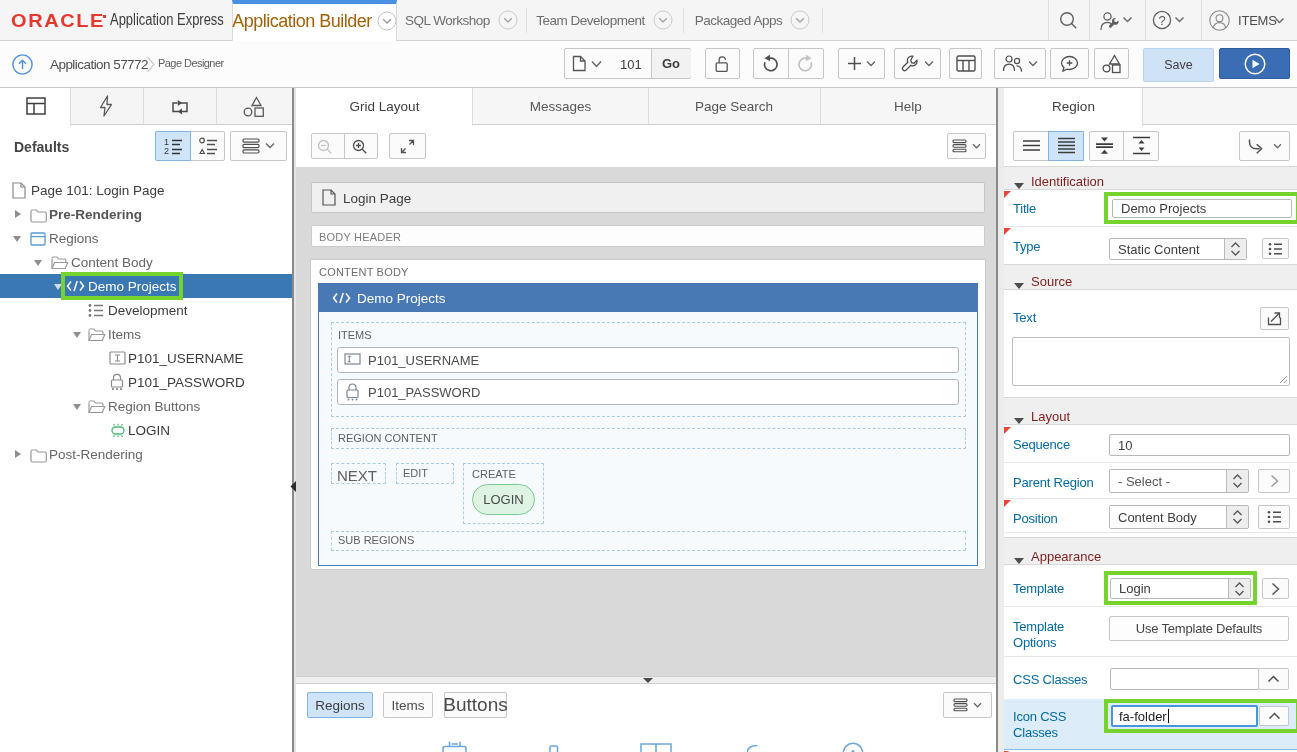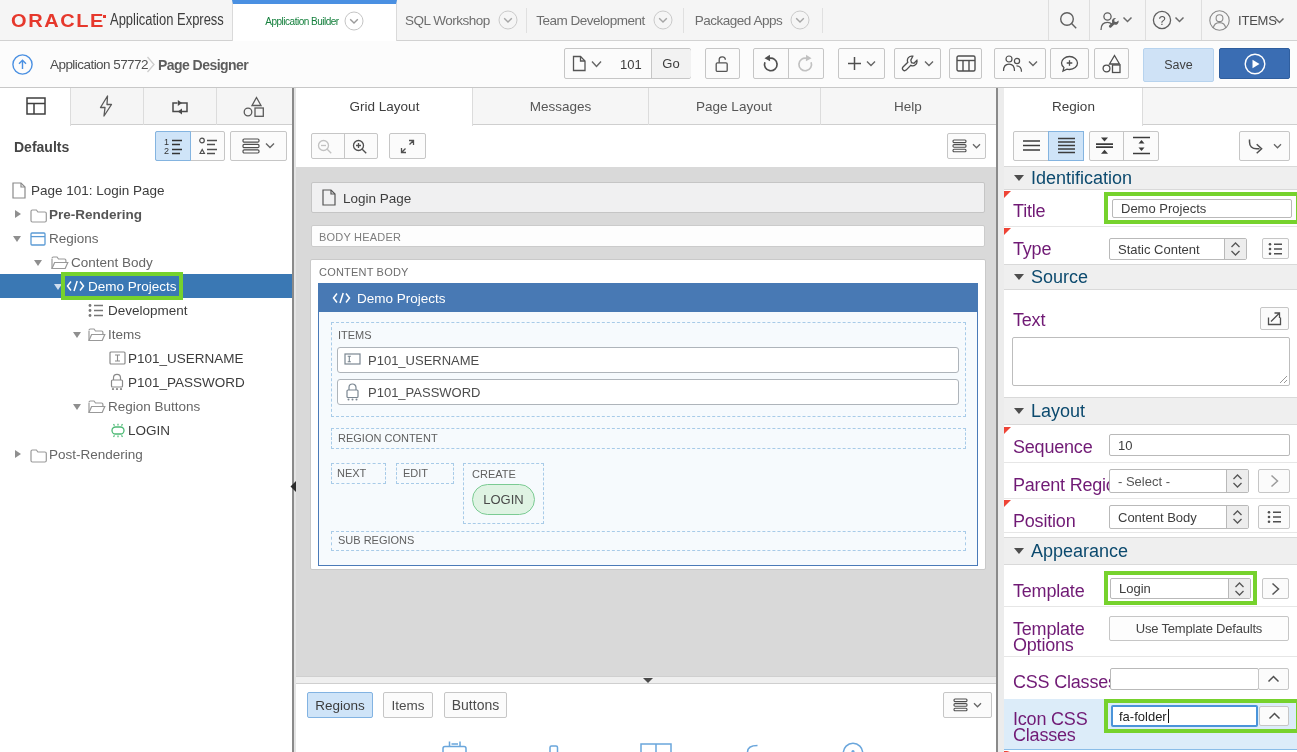--- a/index.html
+++ b/index.html
@@ -3,36 +3,36 @@
 <meta charset="utf-8">
 <style>
 html,body{margin:0;padding:0}
 body{width:1297px;height:752px;position:relative;overflow:hidden;background:#fff;
  font-family:"Liberation Sans", sans-serif;-webkit-font-smoothing:antialiased}
 .b{position:absolute;box-sizing:border-box}
 .btn{position:absolute;box-sizing:border-box;border:1px solid #c6c6c6;background:#fbfbfb;border-radius:2px;display:flex;align-items:center;justify-content:center}
 .tx{position:absolute;white-space:nowrap}
 .vc{display:flex;align-items:center}
 svg{display:block}
-.band{position:absolute;box-sizing:border-box;background:#efefef;border-top:1px solid #d9d9d9;border-bottom:1px solid #d9d9d9;display:flex;align-items:center;color:#0c4a6e;font-size:18px}
+.band{position:absolute;box-sizing:border-box;background:#efefef;border-top:1px solid #d9d9d9;border-bottom:1px solid #d9d9d9;display:flex;align-items:flex-end;color:#7f1d1d;font-size:13px}
 .band .tri{width:0;height:0;border-left:5px solid transparent;border-right:5px solid transparent;border-top:6px solid #4d4d4d;margin:0 7px 0 10px}
 .rtri{position:absolute;width:0;height:0;border-top:7px solid #ee4335;border-right:7px solid transparent}
 .dash{position:absolute;box-sizing:border-box;border:1px dashed #a8cbe8;color:#606060;font-size:11px}
 .inp{position:absolute;box-sizing:border-box;border:1px solid #b9b9b9;background:#fff;border-radius:2px;font-size:13px;color:#3d3d3d;display:flex;align-items:center}
-.lab{position:absolute;font-size:18px;color:#701a75;white-space:nowrap;letter-spacing:-0.2px}
+.lab{position:absolute;font-size:13px;color:#0369a1;white-space:nowrap;letter-spacing:-0.2px}
 </style>
 </head>
 <body>
 
 <div class="b" id="hdr" style="left:0;top:0;width:1297px;height:41px;background:#f5f5f5;border-bottom:1px solid #d2d2d2"></div>
 <div class="tx" style="left:11px;top:10px;font-size:20px;font-weight:bold;color:#e6382c;letter-spacing:1.6px;transform:scaleY(0.92)">ORACLE</div>
 <div class="b" style="left:103px;top:15px;width:3px;height:3px;background:#e6382c"></div>
 <div class="tx" style="left:110px;top:11px;font-size:16px;color:#3d3d3d;transform:scaleX(0.81);transform-origin:left center">Application Express</div>
 <div class="b" style="left:232px;top:0;width:165px;height:41px;background:#fff;border-left:1px solid #dadada;border-right:1px solid #dadada;border-top:4px solid #4a90e2"></div>
-<div class="tx vc" style="left:232px;top:2px;width:165px;height:38px;justify-content:center;font-size:10px;color:#15803d;letter-spacing:-0.5px">Application Builder<span style="width:5px"></span><svg width="20" height="20" viewBox="0 0 20 20">
+<div class="tx vc" style="left:232px;top:2px;width:165px;height:38px;justify-content:center;font-size:18px;color:#a16207;letter-spacing:-0.5px">Application Builder<span style="width:5px"></span><svg width="20" height="20" viewBox="0 0 20 20">
       <circle cx="10" cy="10" r="9" fill="none" stroke="#c5c5c5"></circle>
       <path d="M6.2 8.3l3.8 3.8 3.8-3.8" stroke="#9a9a9a" fill="none" stroke-width="1.4"></path>
     </svg></div>
 <div class="tx vc" style="left:397px;top:0;width:129px;height:40px;justify-content:center;font-size:13.5px;color:#6e6e6e;letter-spacing:-0.5px">SQL Workshop<span style="width:8px"></span><svg width="20" height="20" viewBox="0 0 20 20">
       <circle cx="10" cy="10" r="9" fill="none" stroke="#cacaca"></circle>
       <path d="M6.2 8.3l3.8 3.8 3.8-3.8" stroke="#a5a5a5" fill="none" stroke-width="1.4"></path>
     </svg></div>
 <div class="b" style="left:526px;top:8px;width:1px;height:25px;background:#e0e0e0"></div>
 <div class="tx vc" style="left:526px;top:0;width:157px;height:40px;justify-content:center;font-size:13.5px;color:#6e6e6e;letter-spacing:-0.5px">Team Development<span style="width:8px"></span><svg width="20" height="20" viewBox="0 0 20 20">
       <circle cx="10" cy="10" r="9" fill="none" stroke="#cacaca"></circle>
@@ -99,38 +99,38 @@
       <circle cx="10.5" cy="10.5" r="9.6" fill="none" stroke="#4a90e2" stroke-width="1.4"></circle>
       <path d="M10.5 15V6.5M7 9.7l3.5-3.5 3.5 3.5" fill="none" stroke="#4a90e2" stroke-width="1.4"></path>
     </svg>
   </div>
 <div class="tx" style="left:50px;top:57px;font-size:13.5px;color:#4f4f4f;letter-spacing:-0.55px">Application 57772</div>
 <div class="b" style="left:146px;top:56px">
     <svg width="10" height="17" viewBox="0 0 10 17">
       <path d="M1.5 1l6.5 7.5L1.5 16" fill="none" stroke="#cccccc" stroke-width="1.3"></path>
     </svg>
   </div>
-<div class="tx" style="left:158px;top:57px;font-size:14px;font-weight:bold;color:#5d5d5d;letter-spacing:-0.55px">Page Designer</div>
+<div class="tx" style="left:158px;top:57px;font-size:11px;font-weight:normal;color:#5d5d5d;letter-spacing:-0.55px">Page Designer</div>
 
 <div class="btn" style="left:564px;top:48px;width:127px;height:31px;padding:0"></div>
 <div class="b" style="left:651px;top:49px;width:40px;height:29px;background:#f2f2f2;border-radius:0 2px 2px 0"></div>
 <div class="b" style="left:651px;top:48px;width:1px;height:31px;background:#c6c6c6"></div>
 <div class="b" style="left:572px;top:55px">
     <svg width="15" height="17" viewBox="0 0 15 17">
       <path d="M1.5 1.5h7l4.5 4.5v9.5h-11.5z" fill="none" stroke="#555" stroke-width="1.3"></path>
       <path d="M8.5 1.5v4.5h4.5" fill="none" stroke="#555" stroke-width="1.3"></path>
     </svg>
   </div>
 <div class="b" style="left:591px;top:60px">
     <svg width="11" height="9" viewBox="0 0 11 9">
       <path d="M1 1.5l4.5 5 4.5-5" fill="none" stroke="#666" stroke-width="1.4"></path>
     </svg>
   </div>
 <div class="tx" style="left:620px;top:57px;font-size:13px;color:#3d3d3d">101</div>
-<div class="tx vc" style="left:651px;top:48px;width:40px;height:31px;justify-content:center;font-size:13px;font-weight:normal;color:#3d3d3d">Go</div>
+<div class="tx vc" style="left:651px;top:48px;width:40px;height:31px;justify-content:center;font-size:13px;font-weight:bold;color:#3d3d3d">Go</div>
 
 <div class="btn" style="left:705px;top:48px;width:35px;height:31px">
     <svg width="17" height="18" viewBox="0 0 17 18">
       <rect x="2.2" y="7.8" width="11" height="8.6" rx="1.2" fill="none" stroke="#555" stroke-width="1.3"></rect>
       <path d="M5.2 7.8V5.1a3.1 3.1 0 0 1 6.2-.4" fill="none" stroke="#555" stroke-width="1.3"></path>
     </svg>
   </div>
 
 <div class="btn" style="left:753px;top:48px;width:71px;height:31px"></div>
 <div class="b" style="left:788px;top:48px;width:1px;height:31px;background:#c6c6c6"></div>
@@ -386,21 +386,21 @@
 <div class="b" style="left:61px;top:272px;width:122px;height:28px;border:4px solid #76d22d;box-sizing:border-box"></div>
 
 <div class="b" style="left:292px;top:88px;width:2px;height:664px;background:#8a8a8a"></div>
 <div class="b" style="left:294px;top:88px;width:2px;height:664px;background:#e4e4e4"></div>
 
 <div class="b" style="left:296px;top:88px;width:700px;height:664px;background:#fff"></div>
 <div class="b" style="left:296px;top:88px;width:700px;height:37px;background:#f6f6f6;border-bottom:1px solid #cfcfcf"></div>
 <div class="b" style="left:296px;top:88px;width:177px;height:38px;background:#fff;border-right:1px solid #dcdcdc"></div>
 <div class="tx vc" style="left:296px;top:88px;width:177px;height:37px;justify-content:center;font-size:13.5px;color:#3f3f3f">Grid Layout</div>
 <div class="tx vc" style="left:473px;top:88px;width:175px;height:37px;justify-content:center;font-size:13.5px;color:#565656">Messages</div>
-<div class="tx vc" style="left:648px;top:88px;width:172px;height:37px;justify-content:center;font-size:13.5px;color:#565656">Page Layout</div>
+<div class="tx vc" style="left:648px;top:88px;width:172px;height:37px;justify-content:center;font-size:13.5px;color:#565656">Page Search</div>
 <div class="tx vc" style="left:820px;top:88px;width:176px;height:37px;justify-content:center;font-size:13.5px;color:#565656">Help</div>
 <div class="b" style="left:648px;top:88px;width:1px;height:37px;background:#dcdcdc"></div>
 <div class="b" style="left:820px;top:88px;width:1px;height:37px;background:#dcdcdc"></div>
 
 <div class="btn" style="left:311px;top:133px;width:67px;height:26px;padding:0"></div>
 <div class="b" style="left:344px;top:133px;width:1px;height:26px;background:#c6c6c6"></div>
 <div class="b" style="left:317px;top:139px">
     <svg width="16" height="16" viewBox="0 0 16 16">
       <circle cx="6.5" cy="6.5" r="5" fill="none" stroke="#c2c2c2" stroke-width="1.3"></circle>
       <path d="M10.2 10.2l4 4" stroke="#c2c2c2" stroke-width="1.3"></path>
@@ -469,38 +469,38 @@
       <rect x="2" y="8" width="11" height="7.5" rx="1" fill="none" stroke="#7a8691" stroke-width="1.2"></rect>
       <circle cx="3.5" cy="17.6" r="1" fill="#7a8691"></circle>
       <circle cx="7.5" cy="17.6" r="1" fill="#7a8691"></circle>
       <circle cx="11.5" cy="17.6" r="1" fill="#7a8691"></circle>
     </svg>
   </div>
 <div class="tx" style="left:368px;top:385px;font-size:13px;color:#4c4c4c">P101_PASSWORD</div>
 <div class="dash" style="left:331px;top:428px;width:635px;height:21px"></div>
 <div class="tx" style="left:338px;top:432px;font-size:11px;color:#606060">REGION CONTENT</div>
 <div class="dash" style="left:331px;top:463px;width:55px;height:21px"></div>
-<div class="tx" style="left:337px;top:467px;font-size:11px;color:#606060">NEXT</div>
+<div class="tx" style="left:337px;top:467px;font-size:15px;color:#606060">NEXT</div>
 <div class="dash" style="left:396px;top:463px;width:58px;height:21px"></div>
 <div class="tx" style="left:403px;top:467px;font-size:11px;color:#606060">EDIT</div>
 <div class="dash" style="left:463px;top:463px;width:81px;height:61px"></div>
 <div class="tx" style="left:472px;top:468px;font-size:11px;color:#606060">CREATE</div>
 <div class="b" style="left:472px;top:484px;width:63px;height:31px;background:#dff3e3;border:1.5px solid #7bcb93;border-radius:16px;display:flex;align-items:center;justify-content:center;font-size:13px;color:#4a4a4a">LOGIN</div>
 <div class="dash" style="left:331px;top:531px;width:635px;height:20px"></div>
 <div class="tx" style="left:338px;top:534px;font-size:11px;color:#606060">SUB REGIONS</div>
 
 <div class="b" style="left:296px;top:676px;width:700px;height:8px;background:#efefef;border-top:1px solid #cfcfcf;border-bottom:1px solid #cfcfcf;box-sizing:border-box"></div>
 <div class="b" style="left:643px;top:678px">
     <svg width="10" height="5" viewBox="0 0 10 5">
       <path d="M0 0h10L5 5z" fill="#4a4a4a"></path>
     </svg>
   </div>
 <div class="btn" style="left:307px;top:692px;width:66px;height:26px;background:#cfe4f8;border-color:#82b3e2;font-size:13.5px;color:#3c3c3c">Regions</div>
 <div class="btn" style="left:383px;top:692px;width:50px;height:26px;font-size:13.5px;color:#4c4c4c">Items</div>
-<div class="btn" style="left:444px;top:692px;width:63px;height:26px;font-size:14px;color:#4c4c4c">Buttons</div>
+<div class="btn" style="left:444px;top:692px;width:63px;height:26px;font-size:19px;color:#4c4c4c">Buttons</div>
 <div class="btn" style="left:943px;top:692px;width:49px;height:26px"><svg width="15" height="14" viewBox="0 0 15 14">
       <rect x="1" y="1" width="13" height="2.6" rx="1" fill="none" stroke="#4f4f4f" stroke-width="1.1"></rect>
       <rect x="1" y="5.6" width="13" height="2.6" rx="1" fill="none" stroke="#4f4f4f" stroke-width="1.1"></rect>
       <rect x="1" y="10.2" width="13" height="2.6" rx="1" fill="none" stroke="#4f4f4f" stroke-width="1.1"></rect>
     </svg>&nbsp;<svg width="9" height="7" viewBox="0 0 9 7">
       <path d="M1 1.3l3.5 3.5L8 1.3" fill="none" stroke="#666" stroke-width="1.3"></path>
     </svg></div>
 
 <div class="b" style="left:442px;top:741px">
     <svg width="25" height="11" viewBox="0 0 25 11">

